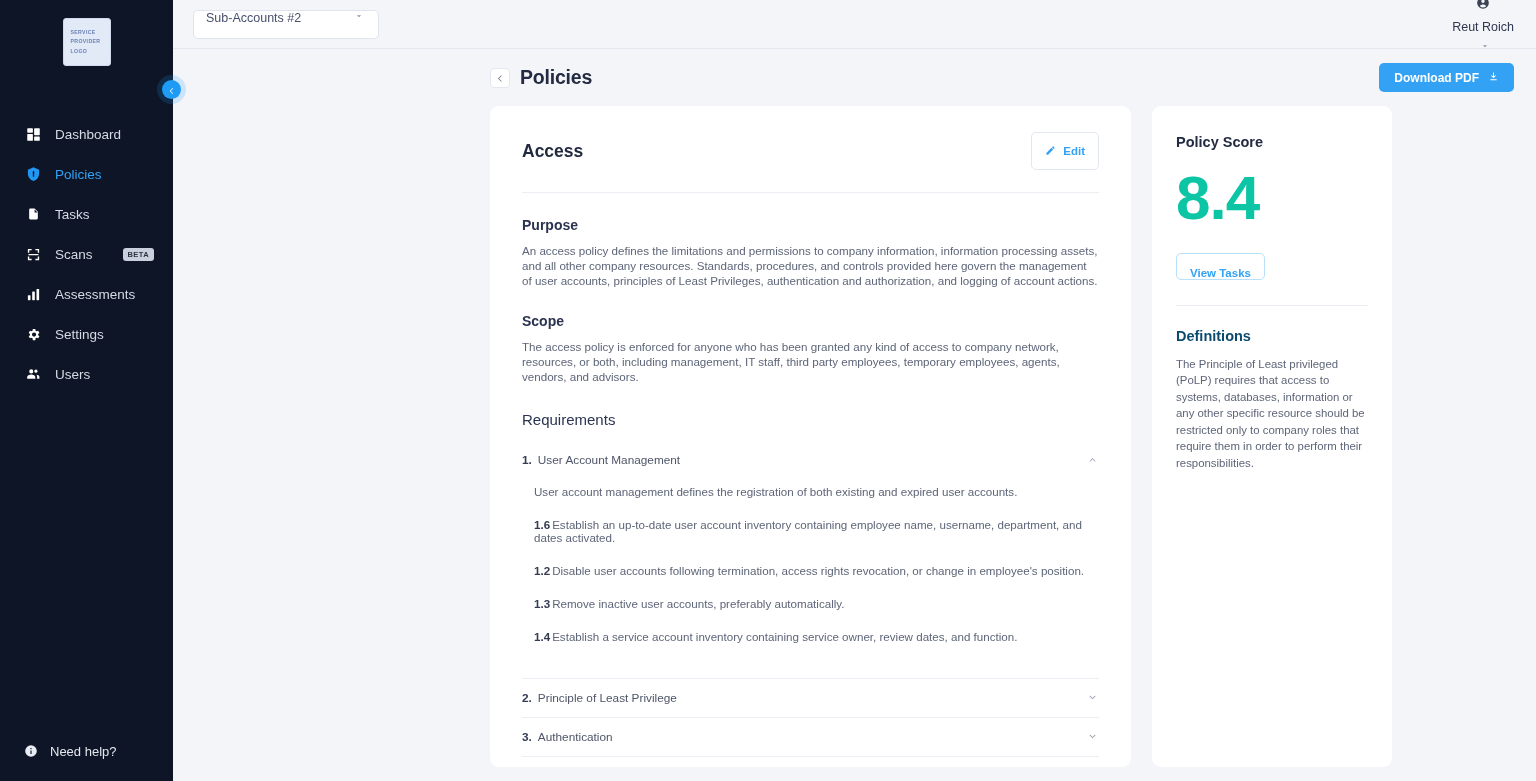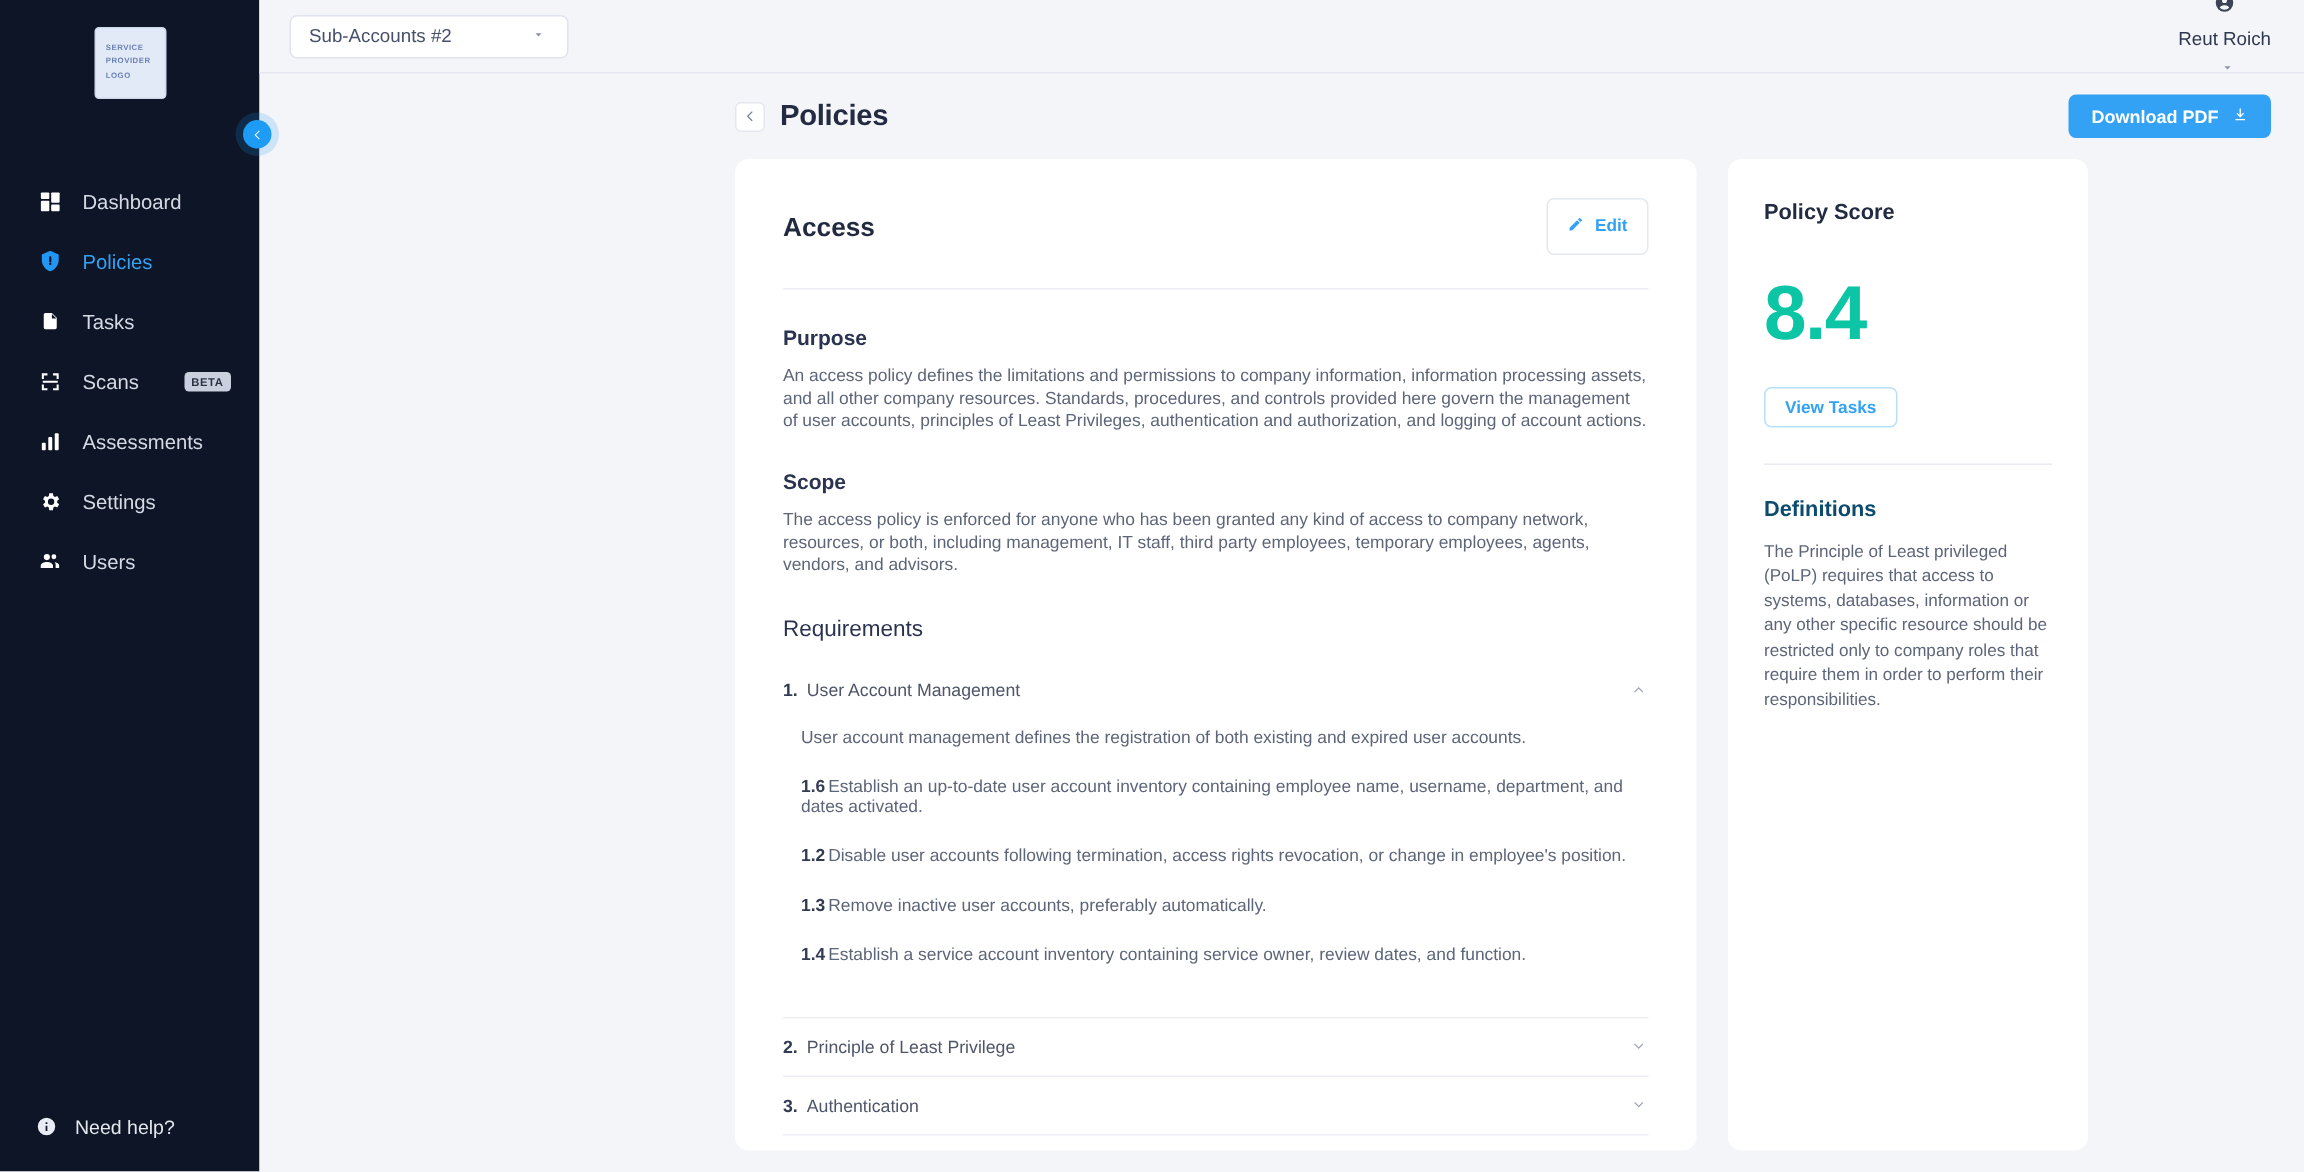--- a/index.html
+++ b/index.html
@@ -73,21 +73,21 @@
     height: 49px; background: #f4f5f9;
     border-bottom: 1px solid #e4e7ef;
     display: flex; align-items: center;
     padding: 0 22px 0 20px; flex: 0 0 49px;
   }
   .acct-select {
     width: 186px; height: 29px;
     background: #ffffff;
     border: 1px solid #e0e4ee;
     border-radius: 5px;
-    display: flex; align-items: center;
+    display: flex; align-items: flex-start;
     justify-content: space-between;
     padding: 0 14px 0 12px;
     font-size: 12.5px; color: #47506a;
     cursor: pointer;
   }
   .acct-select .chev { color: #8a93aa; font-size: 10px; }
   .user-menu {
     margin-left: auto; display: flex; align-items: center;
     font-size: 12.5px; color: #2f3750; cursor: pointer; gap: 7px; flex-direction: column;
   }
@@ -164,31 +164,31 @@
   .sub-item b { color: #333b52; font-weight: 700; margin-right: 2px; }
 
   
   .score-card {
     flex: 0 0 240px; background: #ffffff;
     border-radius: 9px; height: 661px;
     padding: 28px 24px;
   }
   .score-label { font-size: 14.5px; font-weight: 700; color: #232b42; }
   .score-value {
-    font-size: 51px; font-weight: 700;
+    font-size: 62px; font-weight: 700;
     color: #0bc5a4; line-height: 1;
-    margin-top: 33px; letter-spacing: -1px;
+    margin-top: 17px; letter-spacing: -1px;
   }
   .view-tasks {
     margin-top: 24px;
     border: 1px solid #b9e0fb; border-radius: 5px;
     background: #fff; height: 27px; padding: 0 13px;
     color: #33a2f5; font-size: 11.5px; font-weight: 700;
     cursor: pointer; font-family: inherit;
-    display: inline-flex; align-items: center;
+    display: inline-flex; align-items: flex-end;
   }
   .divider { height: 1px; background: #e9ecf3; margin: 24px 0 0 0; }
   .def-title { font-size: 14.5px; font-weight: 700; color: #0c4a6e; margin-top: 22px; }
   .def-body { font-size: 11.4px; color: #5d6578; line-height: 1.44; margin-top: 12px; }
 </style>
 </head>
 <body>
 
 <div class="app">
 

